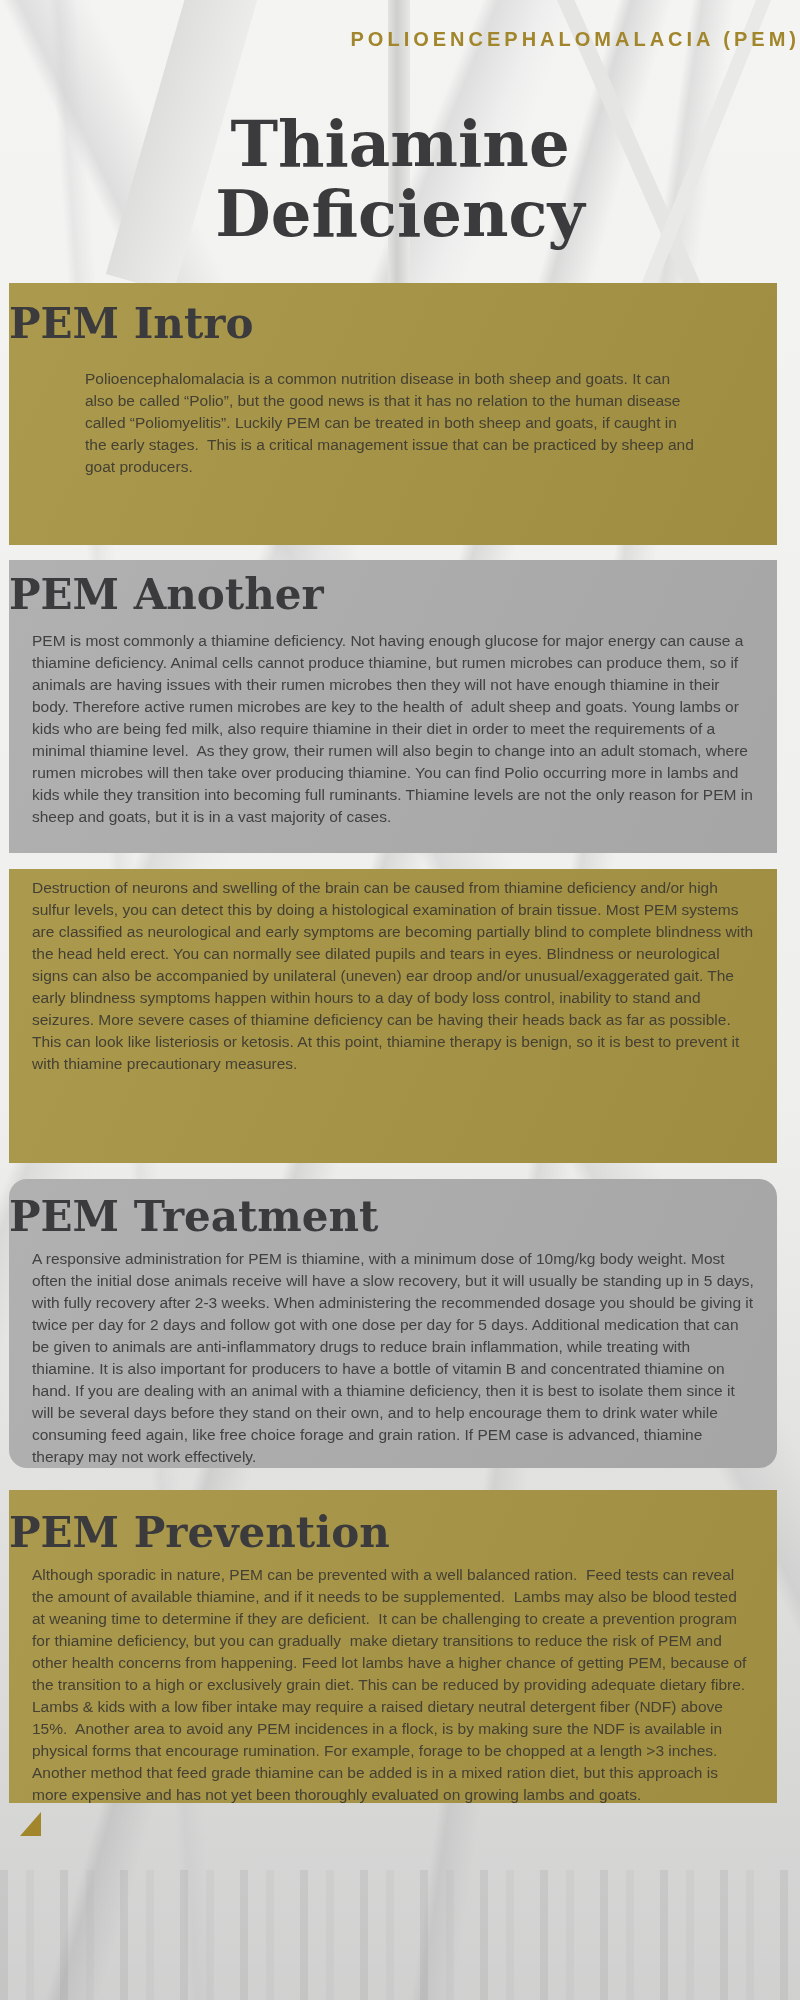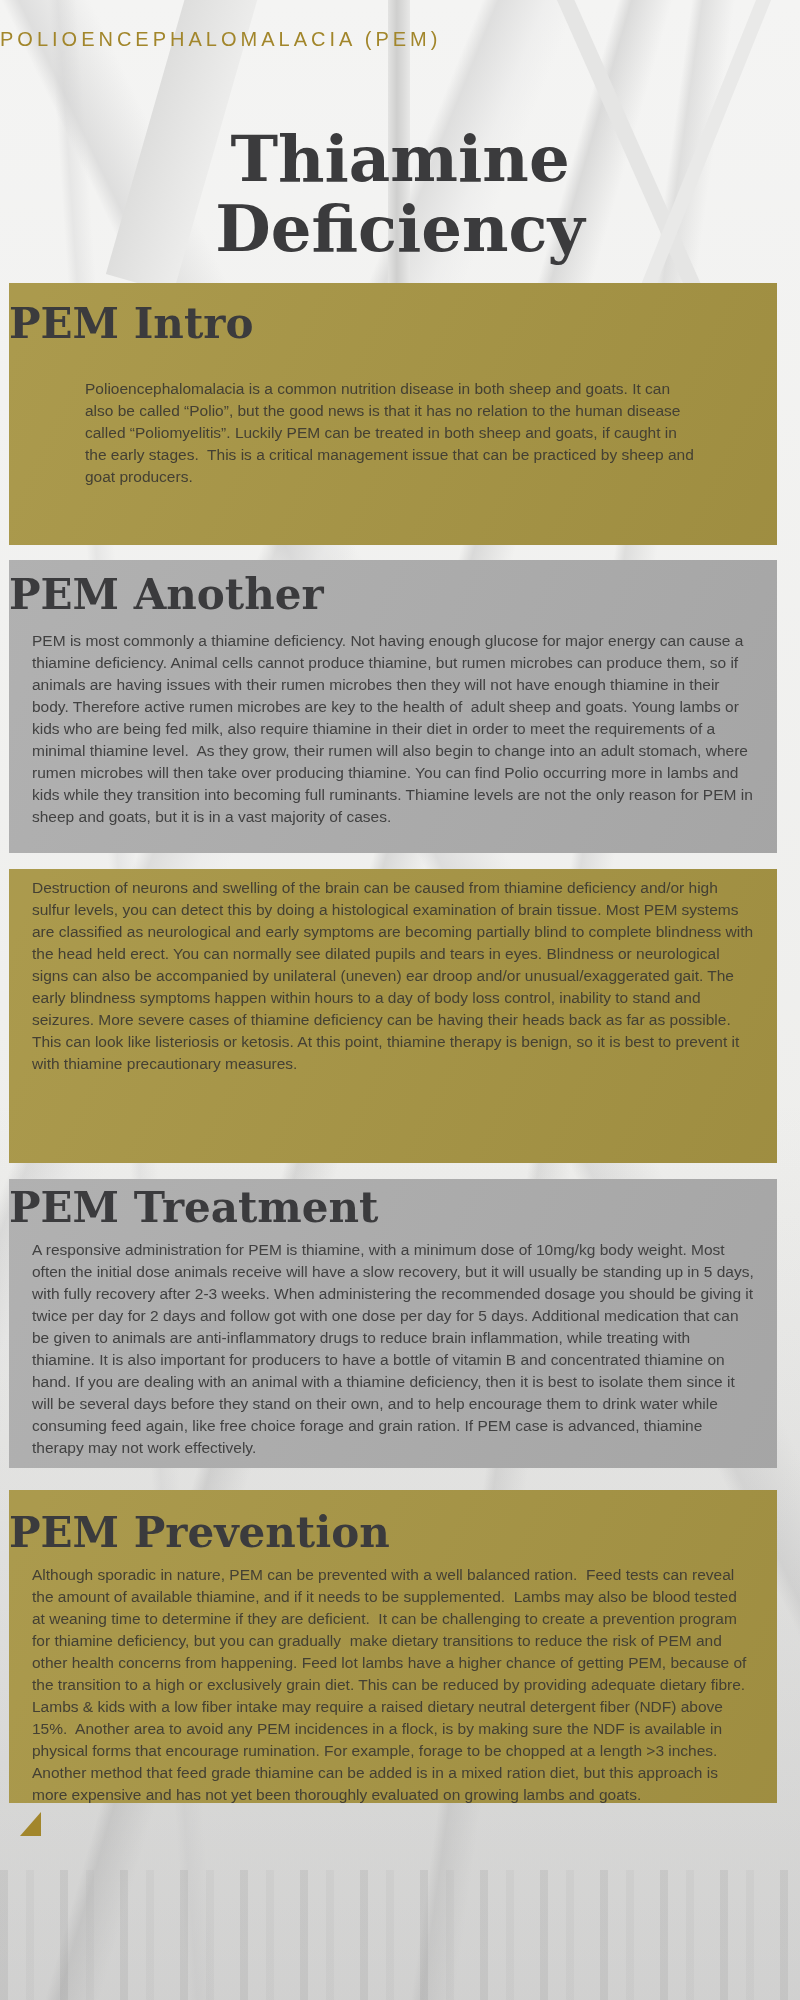--- a/index.html
+++ b/index.html
@@ -29,26 +29,26 @@
   .shape-aframe-right1{left:620px;top:-30px;width:16px;height:340px;background:#e5e5e4;transform:rotate(-24deg);}
   .shape-aframe-right2{left:700px;top:-30px;width:14px;height:340px;background:#e9e9e8;transform:rotate(22deg);}
   .shape-bottom-stripes{
     left:0;bottom:0;width:100%;height:130px;
     background:repeating-linear-gradient(90deg, rgba(140,140,140,0.22) 0 8px, rgba(0,0,0,0) 8px 26px, rgba(170,170,170,0.18) 26px 34px, rgba(0,0,0,0) 34px 60px);
     opacity:.8;
   }
   
   .eyebrow{
     position:absolute;left:0;top:28px;width:100%;
-    text-align:left;
+    text-align:right;
     color:var(--eyebrow_gold,#a2862b);
-    font-size:20px;letter-spacing:4px;font-weight:400;
+    font-size:20px;letter-spacing:4px;font-weight:700;
   }
   .main-title{
-    position:absolute;left:140px;top:81px;width:520px;
+    position:absolute;left:140px;top:66px;width:520px;
     text-align:center;
     font-family:"DejaVu Serif", serif;
     font-weight:bold;
     font-size:64px;line-height:1.1;
     color:var(--heading,#3b3b3d);
   }
   
   .section{
     position:absolute;left:9px;width:768px;
     box-sizing:border-box;
@@ -63,26 +63,26 @@
     color:var(--heading,#3b3b3d);
   }
   .section .body{
     margin:0 auto;
     font-size:15.5px;line-height:22px;
     white-space:pre-wrap;
   }
   .section.gold .body{color:#444033;}
   .section.gray .body{color:#414141;}
   #section-intro{top:283px;height:262px;padding-top:14px;}
-  #section-intro .body{margin-top:26px;width:616px;}
+  #section-intro .body{margin-top:16px;width:616px;}
   #section-causes{top:560px;height:293px;padding-top:8px;}
   #section-causes .body{margin-top:7px;width:722px;}
   #section-symptoms{top:869px;height:294px;padding-top:8px;}
   #section-symptoms .body{width:722px;}
-  #section-treatment{top:1179px;height:289px;padding-top:2px;}
+  #section-treatment{top:1179px;height:289px;padding-top:11px;border-radius:18px;}
   #section-treatment .body{margin-top:3px;width:722px;}
   #section-prevention{top:1490px;height:313px;padding-top:16px;}
   #section-prevention .body{margin-top:3px;width:722px;}
   
   .corner-accent{
     position:absolute;left:20px;top:1812px;width:21px;height:24px;
     background:var(--eyebrow_gold,#a2862b);
     clip-path:polygon(100% 0, 100% 100%, 0 100%);
   }
   .sources-banner{

